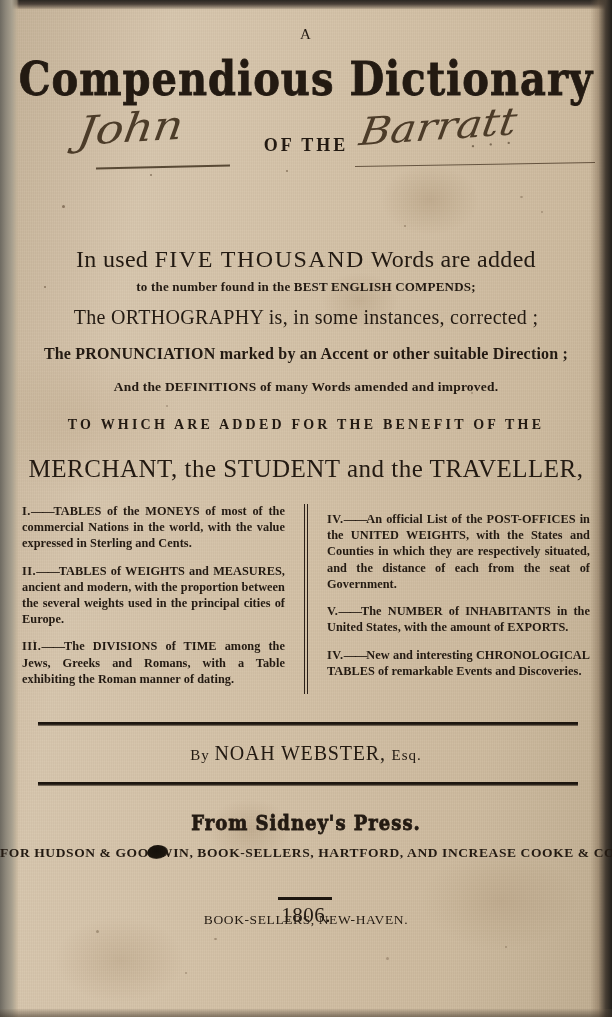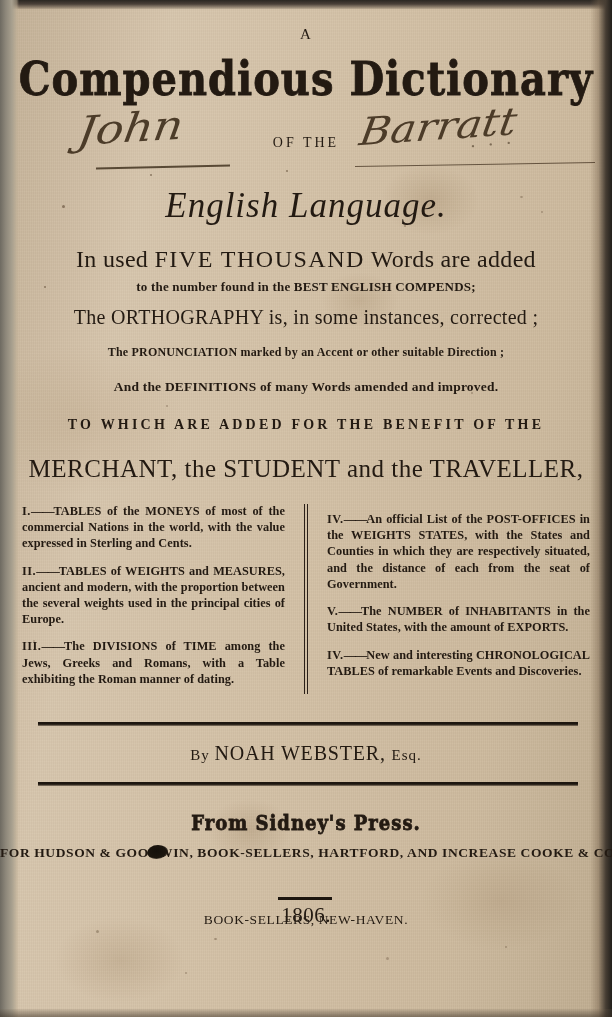--- a/index.html
+++ b/index.html
@@ -89,24 +89,24 @@
   #line-a { top: 26px; font-size: 15px; letter-spacing: 1px; }
 
   #title-main {
     top: 58px;
     font-size: 40px;
     line-height: 1;
   }
 
   #line-ofthe {
     top: 135px;
-    font-size: 14px;
+    font-size: 18px;
     letter-spacing: 3px;
     font-variant: small-caps;
-    font-weight: 400;
+    font-weight: 700;
   }
 
   #title-sub {
     top: 186px;
     font-size: 35px;
     font-style: italic;
     font-family: "Liberation Serif", serif;
     letter-spacing: 1px;
   }
 
@@ -125,21 +125,21 @@
   }
 
   #line-ortho {
     top: 306px;
     font-size: 20px;
     letter-spacing: 0.3px;
   }
 
   #line-pronun {
     top: 345px;
-    font-size: 12px;
+    font-size: 16px;
     letter-spacing: 0.2px;
     font-weight: 600;
   }
 
   #line-defs {
     top: 379px;
     font-size: 13.5px;
     letter-spacing: 0.2px;
     font-weight: 600;
   }
@@ -322,21 +322,20 @@
   <div id="edge-left"></div>
   <div id="edge-right"></div>
   <div id="edge-bottom"></div>
 
   <div class="ink" id="line-a">A</div>
 
   <div class="ink blackletter" id="title-main">Compendious Dictionary</div>
 
   <div class="ink" id="line-ofthe">OF THE</div>
 
-  <div class="ink" id="title-sub">English Language.</div>
 
   <div class="hand" id="hand-first">John</div>
   <div id="hand-first-rule"></div>
 
   <div class="hand" id="hand-last">Barratt</div>
   <div id="hand-flourish">· · ·</div>
   <div id="hand-last-rule"></div>
 
   <div class="ink" id="line-five"><span>In used </span><span class="sc">FIVE THOUSAND</span><span> Words are added</span></div>
 
@@ -363,21 +362,21 @@
       </div>
       <div class="entry">
         <span class="num">III.</span><span class="dash">——</span><span>The DIVISIONS of TIME among the Jews, Greeks and Romans, with a Table exhibiting the Roman manner of dating.</span>
       </div>
     </div>
 
     <div id="col-divider"></div>
 
     <div class="col" id="col-right">
       <div class="entry">
-        <span class="num">IV.</span><span class="dash">——</span><span>An official List of the POST-OFFICES in the WEIGHTS STATES, with the States and Counties in which they are respectively situated, and the distance of each from the seat of Government.</span>
+        <span class="num">IV.</span><span class="dash">——</span><span>An official List of the POST-OFFICES in the UNITED WEIGHTS, with the States and Counties in which they are respectively situated, and the distance of each from the seat of Government.</span>
       </div>
       <div class="entry">
         <span class="num">V.</span><span class="dash">——</span><span>The NUMBER of INHABITANTS in the United States, with the amount of EXPORTS.</span>
       </div>
       <div class="entry">
         <span class="num">IV.</span><span class="dash">——</span><span>New and interesting CHRONOLOGICAL TABLES of remarkable Events and Discoveries.</span>
       </div>
     </div>
 
   </div>

